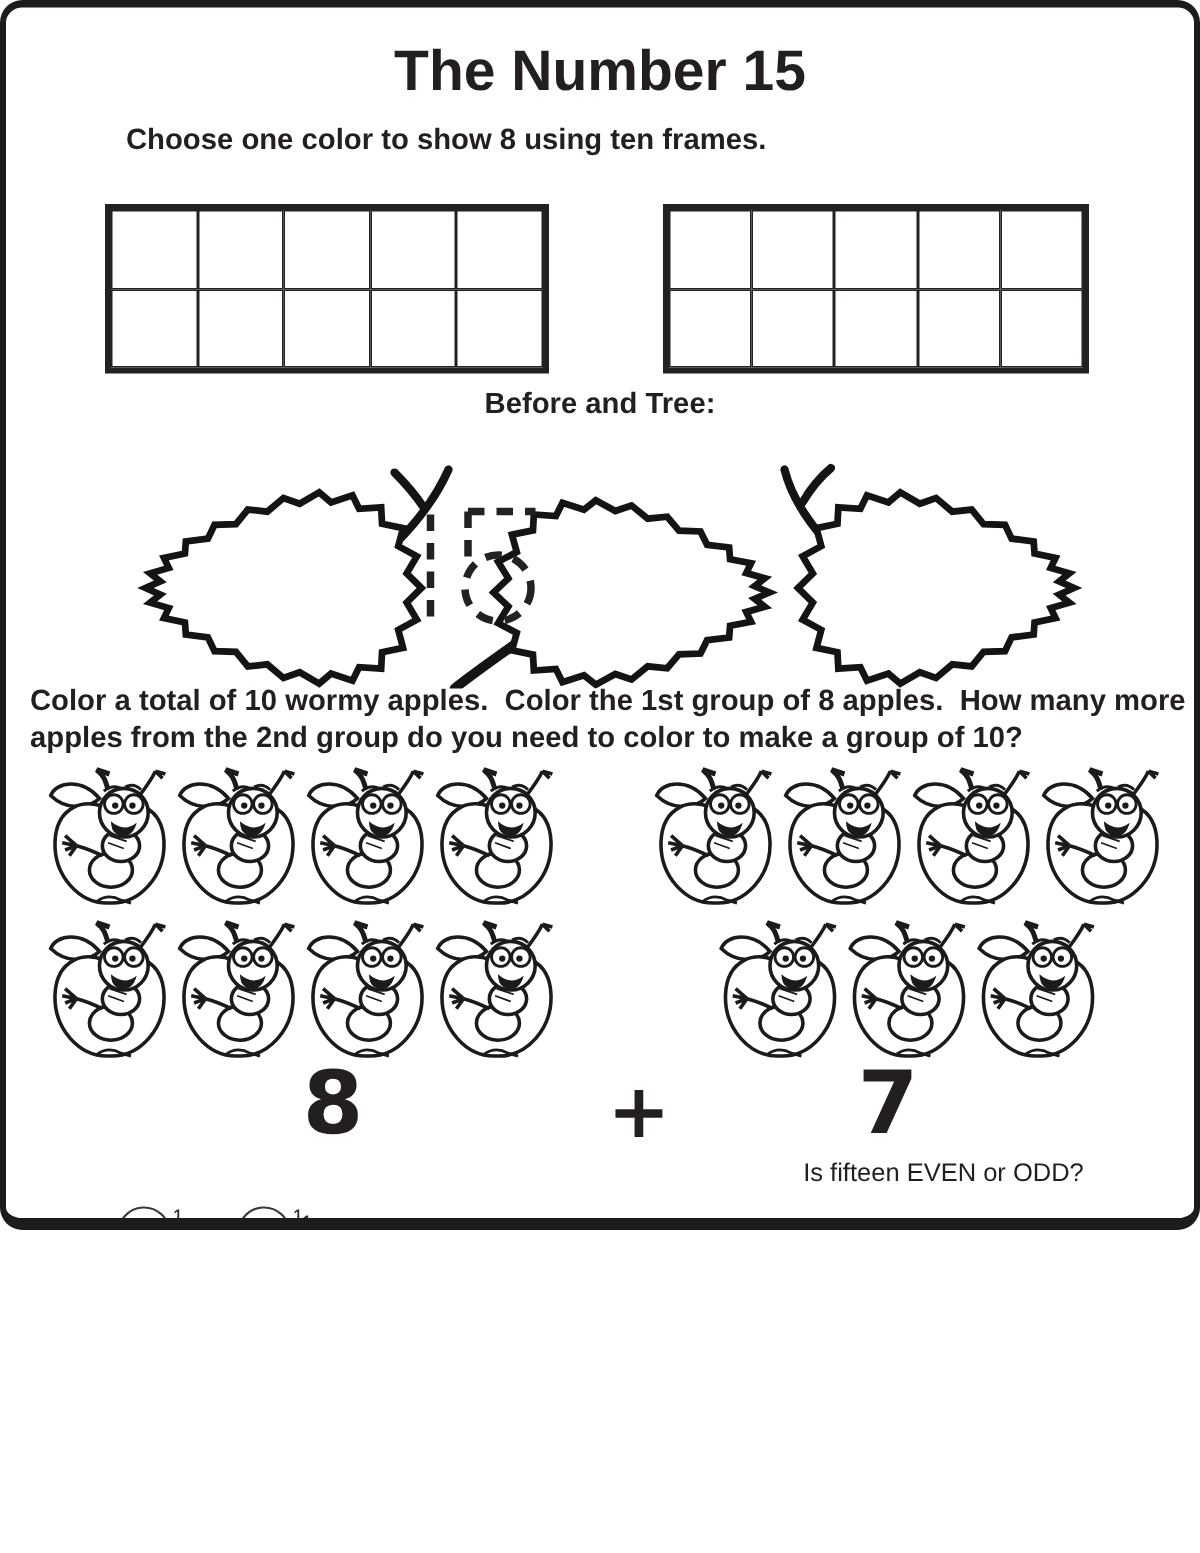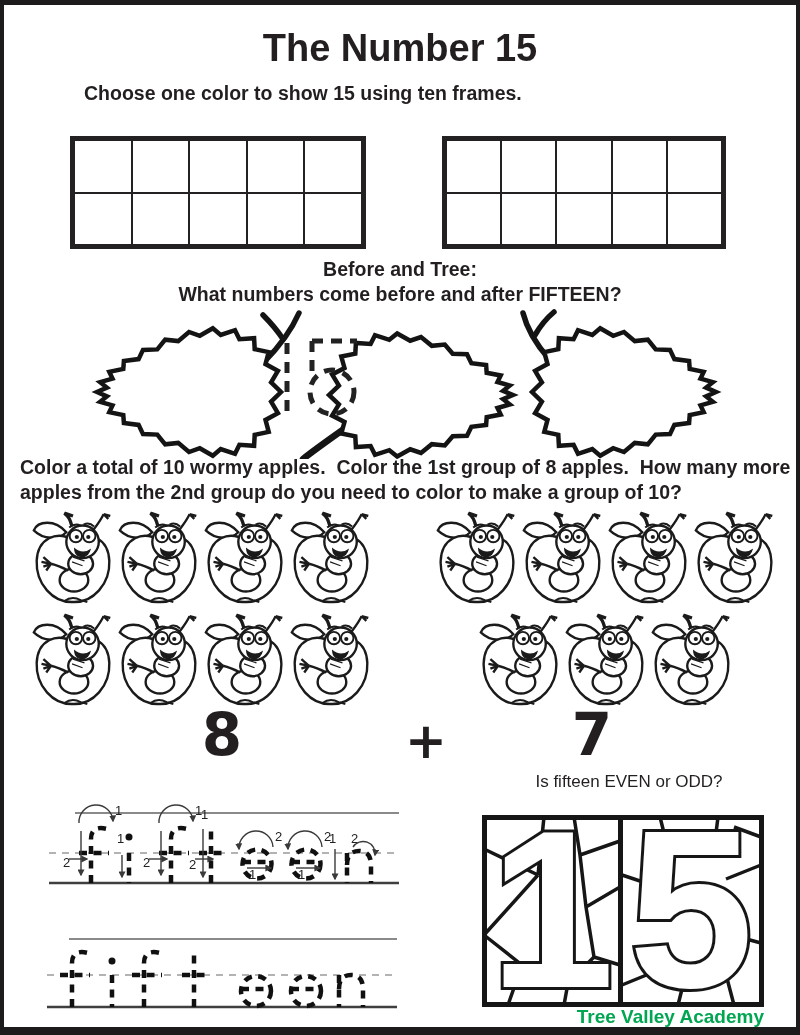--- a/index.html
+++ b/index.html
@@ -1,20 +1,21 @@
 <!DOCTYPE html>
 <html><head>
 <meta charset="utf-8">
 <style>
   html,body{margin:0;padding:0;background:#fff;}
   .page{
-    position:relative;width:800px;height:1035px;box-sizing:border-box;
+    position:relative;width:800px;height:820px;box-sizing:border-box;
     border-style:solid;border-color:#1d1b1c;border-width:5px 4px 8px 4px;
     background:#fff;font-family:"Liberation Sans",sans-serif;color:#231f20;
     overflow:hidden;
+    border-radius:15px;
   }
   .abs{position:absolute;}
   .h1{width:100%;text-align:center;top:22px;font-size:38px;font-weight:bold;letter-spacing:0;}
   .instr{font-size:19.5px;font-weight:bold;line-height:25px;}
   .center{text-align:center;}
   .pre{white-space:pre-wrap;}
   .tenframe{display:grid;grid-template-columns:repeat(5,1fr);grid-auto-rows:1fr;
     border:4px solid #242122;box-sizing:border-box;background:#fff;}
   .tf-cell{border:1.5px solid #242122;}
   .apple-group{display:flex;flex-direction:column;gap:6px;}
@@ -68,21 +69,21 @@
         <path d="M47,43 l10,4 M45,48 l12,4 M44,53 l11,4" fill="none" stroke-width="1.2"></path>
       </g>
     </symbol>
   </defs>
 </svg>
 
 <div class="page">
 
   <div class="abs h1">The Number 15</div>
 
-  <div class="abs instr" style="left:80px;top:76px;">Choose one color to show 15 using ten frames.</div>
+  <div class="abs instr" style="left:80px;top:76px;">Choose one color to show 8 using ten frames.</div>
 
   <div class="abs tenframe" style="left:66px;top:131px;width:296px;height:113px;">
       <div class="tf-cell"></div>
       <div class="tf-cell"></div>
       <div class="tf-cell"></div>
       <div class="tf-cell"></div>
       <div class="tf-cell"></div>
       <div class="tf-cell"></div>
       <div class="tf-cell"></div>
       <div class="tf-cell"></div>
@@ -96,21 +97,20 @@
       <div class="tf-cell"></div>
       <div class="tf-cell"></div>
       <div class="tf-cell"></div>
       <div class="tf-cell"></div>
       <div class="tf-cell"></div>
       <div class="tf-cell"></div>
       <div class="tf-cell"></div>
     </div>
 
   <div class="abs instr center" style="left:0;top:252px;width:100%;">Before and Tree:</div>
-  <div class="abs instr center" style="left:0;top:277px;width:100%;">What numbers come before and after FIFTEEN?</div>
 
   <svg class="abs" style="left:75px;top:302px;" width="648" height="152" viewBox="0 0 648 152">
     <g id="stems">
       <path class="stem" d="M185,55 C200,40 212,24 220,6"></path>
       <path class="stem" d="M204,32 C196,20 190,14 184,8"></path>
       <path class="stem" d="M265,122 C248,134 234,144 224,152" style="stroke-width:6.5"></path>
       <path class="stem" d="M470,52 C456,36 448,22 444,6"></path>
       <path class="stem" d="M456,28 C463,16 469,10 475,5"></path>
     </g>
     <g id="leaf-bodies">

